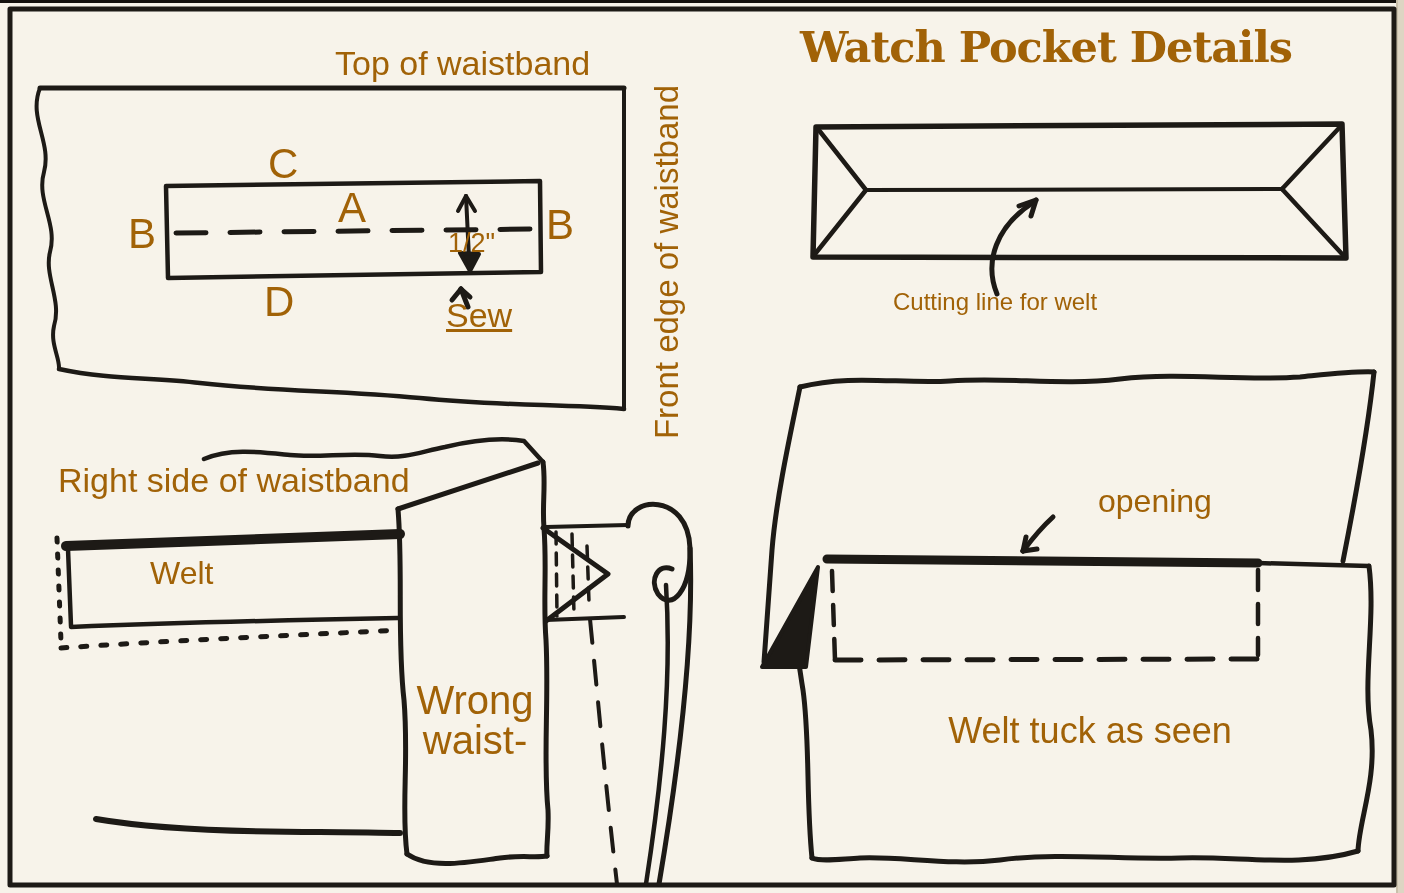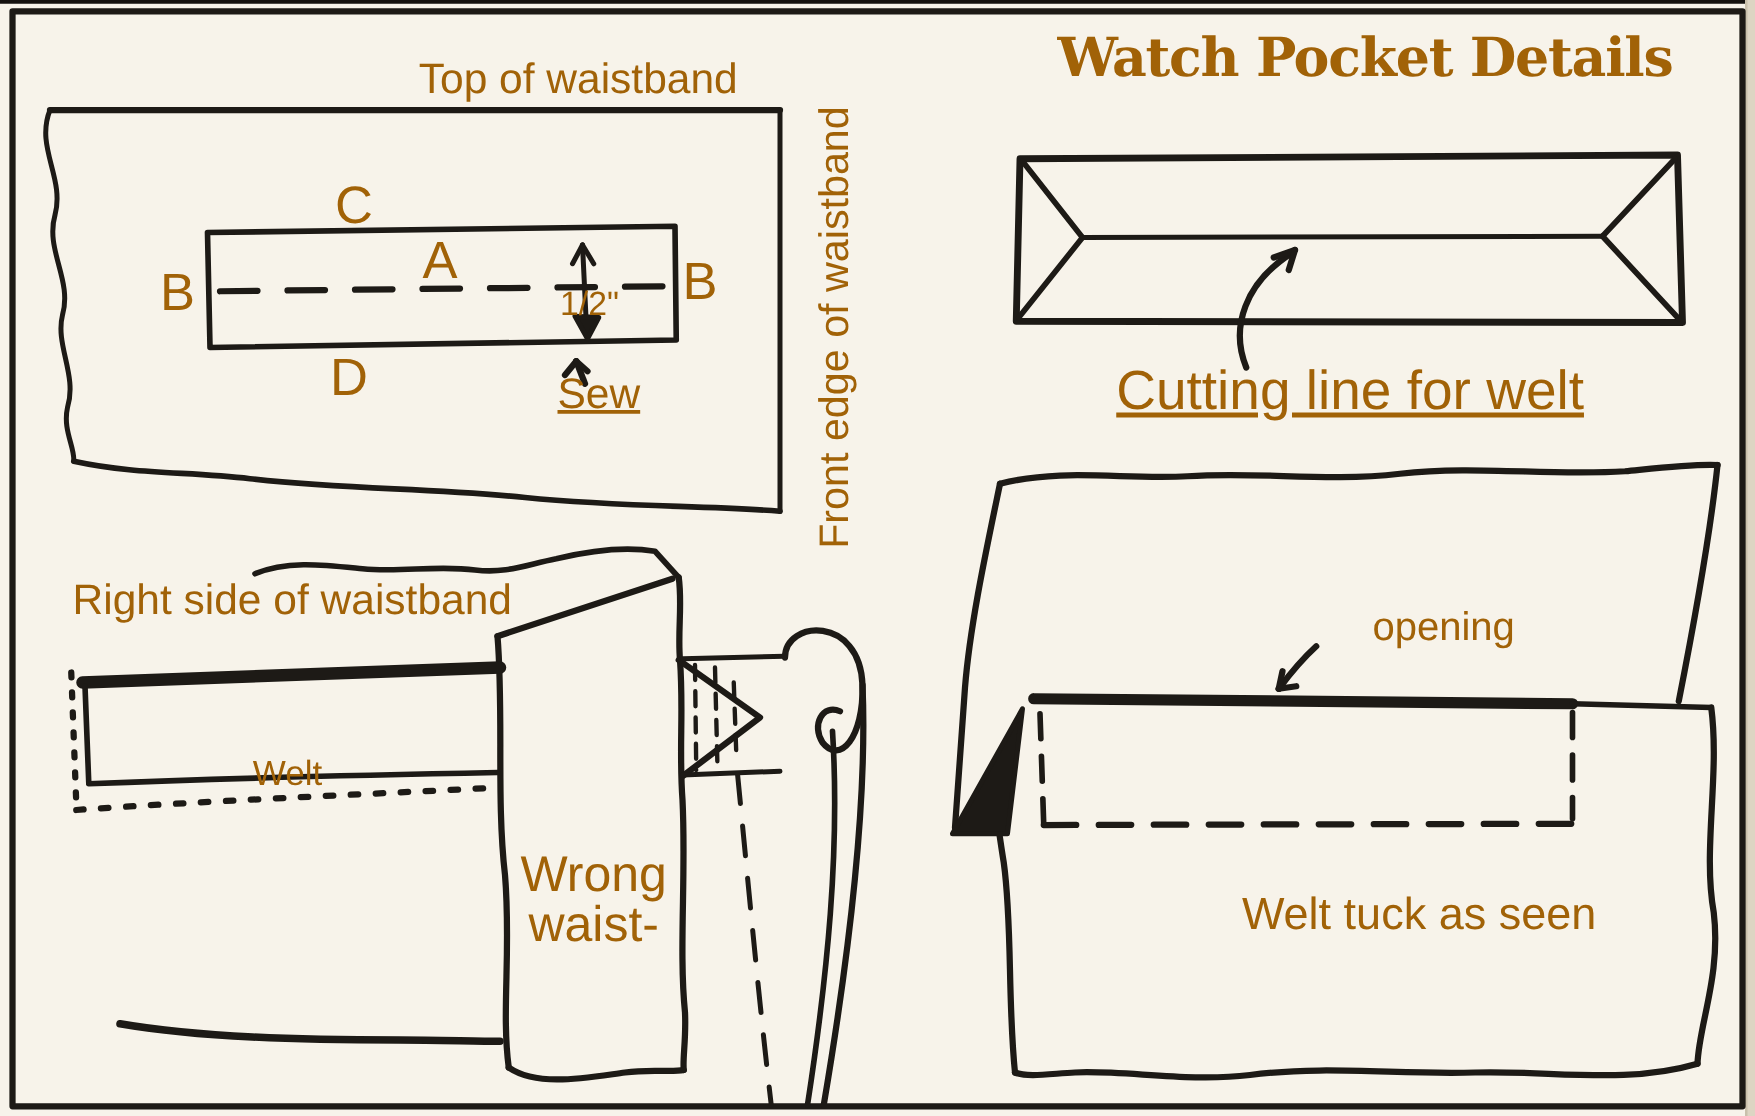--- a/index.html
+++ b/index.html
@@ -18,28 +18,28 @@
   .lbl-front-edge{left:628px;top:84px;width:78px;height:356px;display:flex;align-items:center;justify-content:center;}
   .lbl-front-edge span{writing-mode:vertical-rl;transform:rotate(180deg);font-size:33px;white-space:nowrap;}
   .pt{font-size:42px;}
   .pt-c{left:268px;top:140px;}
   .pt-a{left:338px;top:184px;}
   .pt-b-left{left:128px;top:210px;}
   .pt-b-right{left:546px;top:201px;}
   .pt-d{left:264px;top:278px;}
   .lbl-half{left:448px;top:228px;font-size:27px;}
   .lbl-sew{left:446px;top:296px;font-size:34px;text-decoration:underline;}
-  .lbl-title{left:844px;top:22px;width:496px;text-align:center;font-size:43px;font-weight:bold;
+  .lbl-title{left:798px;top:22px;width:496px;text-align:center;font-size:43px;font-weight:bold;
              font-family:"DejaVu Serif","Liberation Serif",serif;letter-spacing:-1px;}
-  .lbl-cutting{left:893px;top:288px;width:364px;text-align:center;font-size:44px;text-decoration:underline;}
+  .lbl-cutting{left:893px;top:288px;width:364px;text-align:left;font-size:24px;}
   .lbl-right-side{left:58px;top:461px;font-size:34px;}
-  .lbl-welt{left:150px;top:555px;width:160px;text-align:center;font-size:28px;margin-top:48px;}
+  .lbl-welt{left:150px;top:555px;width:160px;text-align:left;font-size:32px;}
   .lbl-wrong{left:402px;top:680px;width:146px;text-align:center;font-size:40px;line-height:40px;white-space:normal;}
   .lbl-opening{left:1098px;top:483px;font-size:32px;}
-  .lbl-welt-tuck{left:903px;top:708px;width:374px;text-align:right;font-size:36px;line-height:46px;white-space:normal;}
+  .lbl-welt-tuck{left:903px;top:708px;width:374px;text-align:center;font-size:36px;line-height:46px;white-space:normal;}
 </style>
 </head>
 <body>
 
 <div class="scan-edge-top"></div>
 <div class="scan-edge-right"></div>
 
 <svg class="art" width="1404" height="893" viewBox="0 0 1404 893" fill="none" stroke="#1d1a16" stroke-linecap="round" stroke-linejoin="round">
 
   <rect x="10" y="9" width="1384" height="876" stroke-width="5"></rect>

